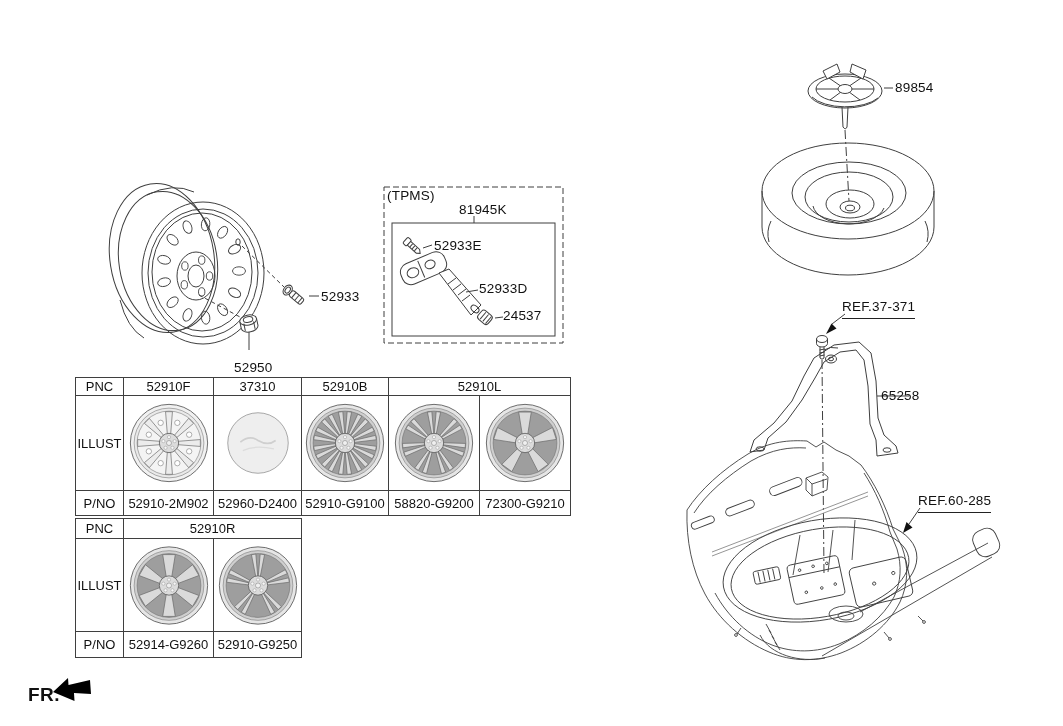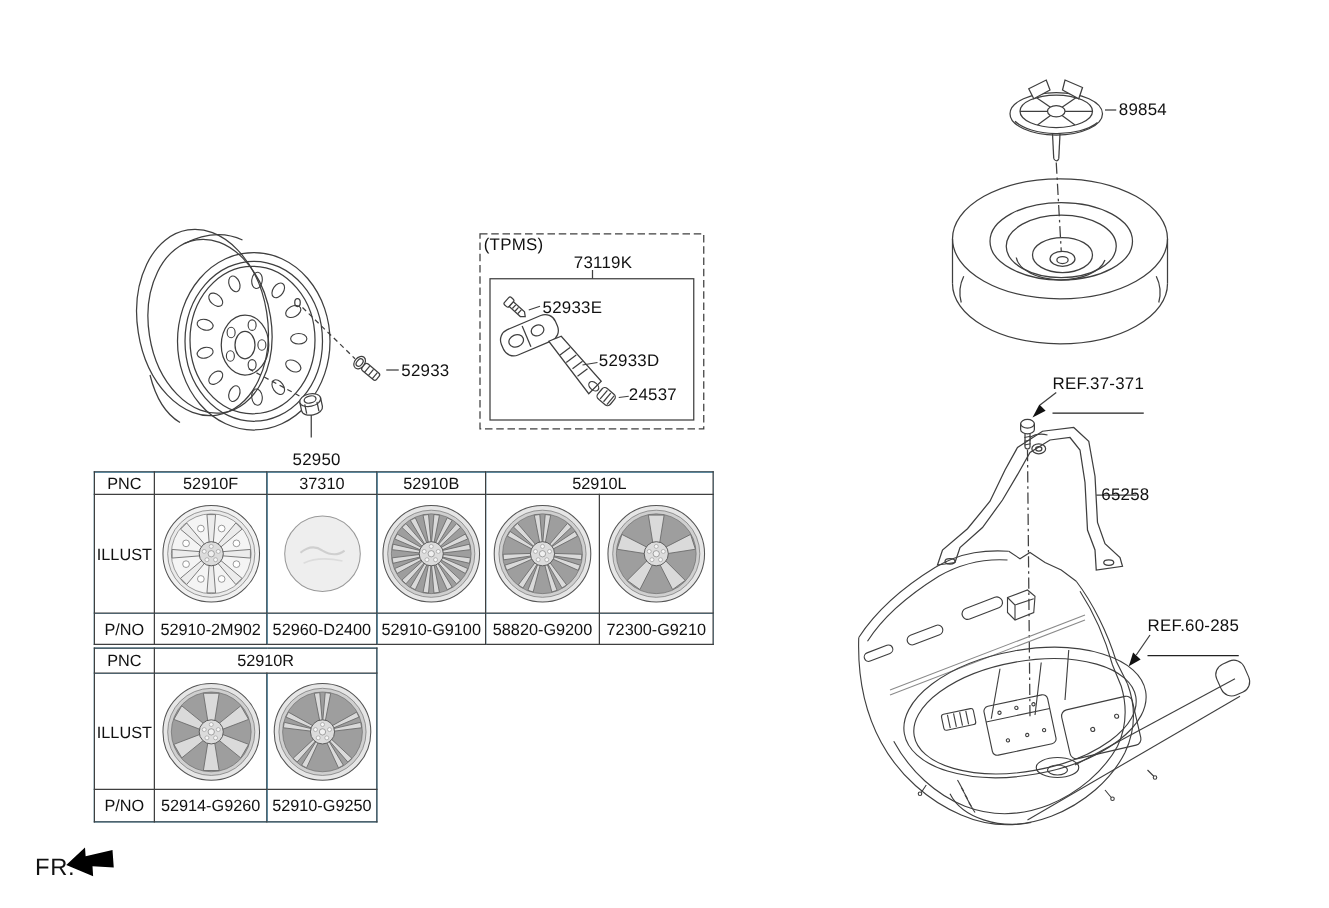--- a/index.html
+++ b/index.html
@@ -1,23 +1,23 @@
 <!DOCTYPE html>
 <html><head>
 <meta charset="utf-8">
 <style>
   *{margin:0;padding:0;box-sizing:border-box}
   html,body{background:#fff}
   .canvas{position:relative;width:1063px;height:726px;background:#fff;overflow:hidden;
           font-family:"Liberation Sans",sans-serif;color:#111}
   .art{position:absolute;left:0;top:0;z-index:1}
   .lbl{position:absolute;z-index:3;font-size:13.5px;white-space:nowrap;letter-spacing:.2px;color:#111}
-  .ref{border-bottom:1.2px solid #222;padding-bottom:16px;cursor:pointer}
-  .fr-lbl{position:absolute;z-index:3;font-size:19px;font-weight:normal;letter-spacing:.5px}
-  table.pt{position:absolute;z-index:2;border-collapse:collapse;table-layout:fixed;background:#7dd3fc}
+  .ref{border-bottom:1.2px solid #222;padding-bottom:4px;cursor:pointer}
+  .fr-lbl{position:absolute;z-index:3;font-size:19px;font-weight:bold;letter-spacing:.5px}
+  table.pt{position:absolute;z-index:2;border-collapse:collapse;table-layout:fixed;background:#a16207}
   .pt td{border:1px solid #3f3f3f;text-align:center;vertical-align:middle;
          font-size:13px;padding:0;overflow:hidden;background:#fff}
   .t1 .r-pnc td{height:18px}
   .t1 .r-ill td{height:95px}
   .t1 .r-pno td{height:25px}
   .t2 .r-pnc td{height:20px}
   .t2 .r-ill td{height:93px}
   .t2 .r-pno td{height:26px}
   .wsvg{display:block;margin:1px auto}
 </style>
@@ -264,21 +264,21 @@
         <polygon points="903,533 906.5,522 912.5,527.5" fill="#111" stroke="none"></polygon>
       </g>
 
       <polygon points="53,692 68,678 68.5,685 90,680 91,694 74,693 74.5,701" fill="#000" stroke="none"></polygon>
     </g>
   </svg>
 
   <div class="lbl" style="left:321px;top:289px">52933</div>
   <div class="lbl" style="left:234px;top:360px">52950</div>
   <div class="lbl" style="left:387px;top:188px">(TPMS)</div>
-  <div class="lbl" style="left:459px;top:202px">73119K</div>
+  <div class="lbl" style="left:459px;top:202px">81945K</div>
   <div class="lbl" style="left:434px;top:238px">52933E</div>
   <div class="lbl" style="left:479px;top:281px">52933D</div>
   <div class="lbl" style="left:503px;top:308px">24537</div>
   <div class="lbl" style="left:895px;top:80px">89854</div>
   <div class="lbl" style="left:842px;top:299px"><span class="ref">REF.37-371</span></div>
   <div class="lbl" style="left:881px;top:388px">65258</div>
   <div class="lbl" style="left:918px;top:493px"><span class="ref">REF.60-285</span></div>
   <div class="fr-lbl" style="left:28px;top:684px">FR.</div>
 
   <table class="pt t1" style="left:75px;top:377px;width:495px">

